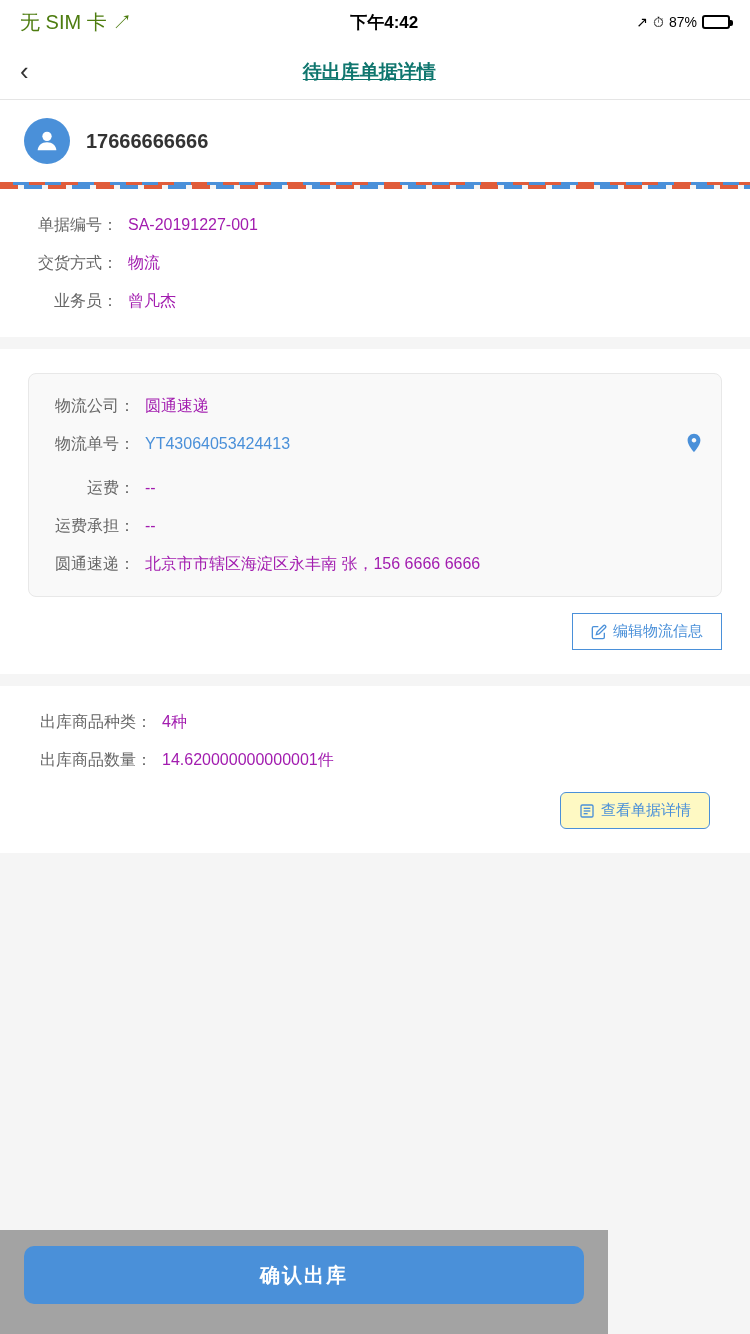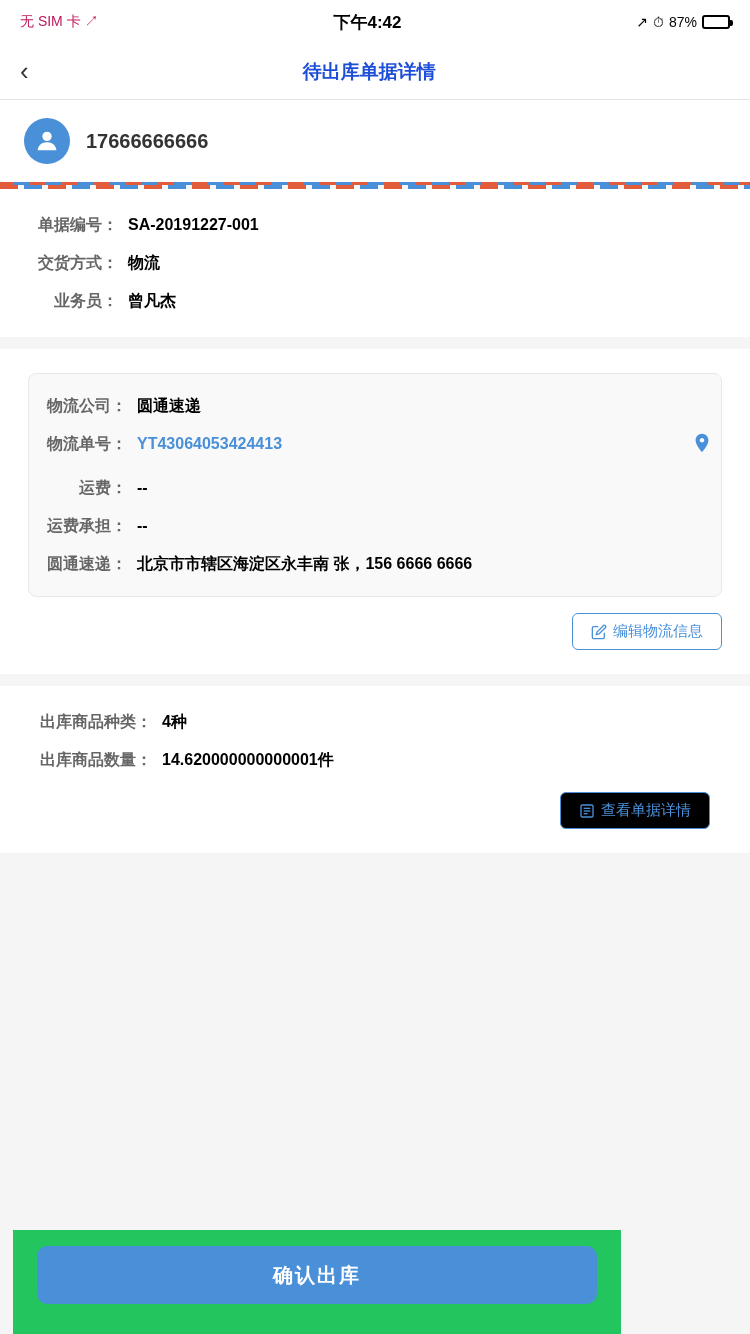--- a/index.html
+++ b/index.html
@@ -17,21 +17,21 @@
     .status-bar {
       background: #fff;
       height: 44px;
       display: flex;
       align-items: center;
       justify-content: space-between;
       padding: 0 20px;
       font-size: 15px;
       font-weight: 500;
     }
-    .status-left { font-size: 14px; color: #be185d; }
+    .status-left { font-size: 20px; color: #4d7c0f; }
     .status-center { font-size: 17px; font-weight: 600; color: #000; }
     .status-right { display: flex; align-items: center; gap: 5px; font-size: 14px; }
     .battery {
       width: 28px; height: 14px; border: 2px solid #000; border-radius: 3px;
       position: relative; display: inline-block;
     }
     .battery::after {
       content: ''; position: absolute; right: -5px; top: 3px;
       width: 3px; height: 6px; background: #000; border-radius: 0 2px 2px 0;
     }
@@ -52,22 +52,23 @@
       font-size: 26px;
       color: #333;
       cursor: pointer;
       padding: 5px 10px 5px 0;
     }
     .nav-title {
       flex: 1;
       text-align: center;
       font-size: 19px;
       font-weight: 600;
-      color: #1d4ed8;
+      color: #0f766e;
       margin-right: 30px;
+      text-decoration: underline;
     }
 
     
     .user-header {
       background: #fff;
       padding: 18px 24px;
       display: flex;
       align-items: center;
       gap: 16px;
       border-bottom: 3px solid transparent;
@@ -99,109 +100,108 @@
       margin-bottom: 12px;
       padding: 24px 28px;
     }
 
     .info-row {
       display: flex;
       align-items: flex-start;
       margin-bottom: 14px;
       font-size: 16px;
       line-height: 1.5;
-      font-weight: bold;
     }
     .info-row:last-child { margin-bottom: 0; }
     .info-label {
       color: #666;
       min-width: 90px;
       text-align: right;
       flex-shrink: 0;
     }
     .info-value {
-      color: #000000;
+      color: #a21caf;
       margin-left: 10px;
       flex: 1;
     }
     .info-value.blue { color: #4a90d9; }
     .track-icon {
       margin-left: 12px;
       color: #4a90d9;
       font-size: 18px;
       cursor: pointer;
     }
 
     
     .logistics-section {
       background: #f9f9f9;
       border: 1px solid #e8e8e8;
       border-radius: 8px;
       margin: 0 0 0 0;
-      padding: 20px 8px;
+      padding: 20px 16px;
     }
 
     
     .edit-btn-row {
       display: flex;
       justify-content: flex-end;
       margin-top: 16px;
     }
     .edit-btn {
       border: 1.5px solid #4a90d9;
       background: #fff;
+      color: #4a90d9;
+      font-size: 15px;
+      padding: 8px 18px;
+      border-radius: 0;
+      display: flex;
+      align-items: center;
+      gap: 6px;
+      cursor: pointer;
+    }
+
+    
+    .goods-section {
+      background: #fff;
+      margin-bottom: 12px;
+      padding: 24px 40px;
+    }
+
+    
+    .view-btn-row {
+      display: flex;
+      justify-content: flex-end;
+      margin-top: 20px;
+    }
+    .view-btn {
+      border: 1.5px solid #4a90d9;
+      background: #fef9c3;
       color: #4a90d9;
       font-size: 15px;
       padding: 8px 18px;
       border-radius: 6px;
       display: flex;
       align-items: center;
       gap: 6px;
       cursor: pointer;
     }
 
     
-    .goods-section {
-      background: #fff;
-      margin-bottom: 12px;
-      padding: 24px 40px;
-    }
-
-    
-    .view-btn-row {
-      display: flex;
-      justify-content: flex-end;
-      margin-top: 20px;
-    }
-    .view-btn {
-      border: 1.5px solid #4a90d9;
-      background: #000000;
-      color: #4a90d9;
-      font-size: 15px;
-      padding: 8px 18px;
-      border-radius: 6px;
-      display: flex;
-      align-items: center;
-      gap: 6px;
-      cursor: pointer;
-    }
-
-    
     .bottom-space {
       height: 180px;
       background: #f5f5f5;
     }
 
     
     .confirm-btn-wrap {
       position: fixed;
       bottom: 0;
-      left: 13px;
+      left: 0;
       width: 608px;
-      background: #22c55e;
+      background: #a3a3a3;
       padding: 16px 24px 30px;
     }
     .confirm-btn {
       width: 100%;
       height: 58px;
       background: #4a90d9;
       border: none;
       border-radius: 10px;
       color: #fff;
       font-size: 20px;

